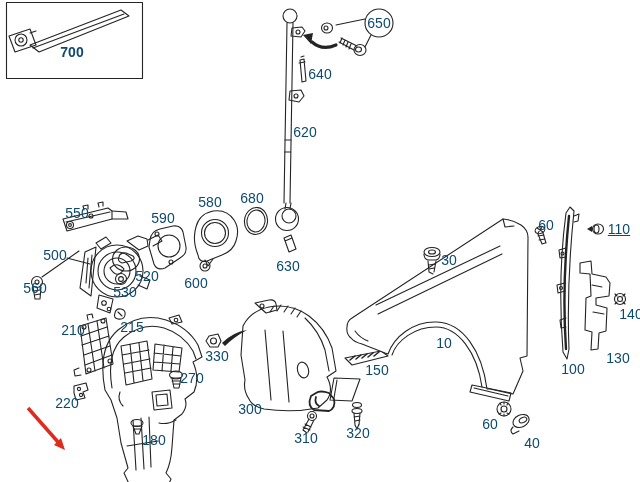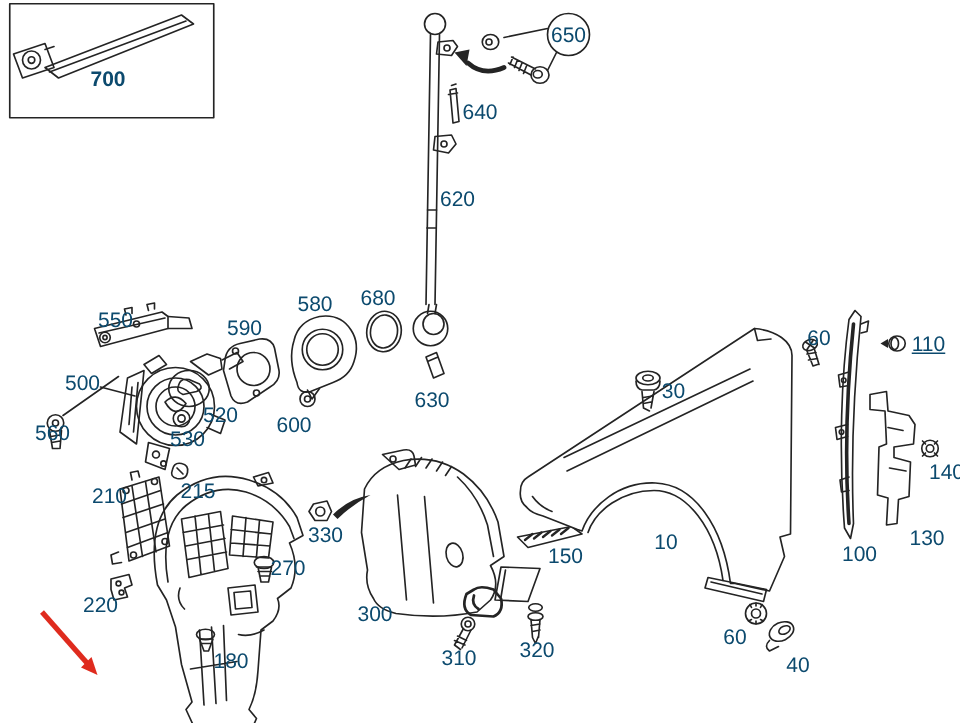--- a/index.html
+++ b/index.html
@@ -309,21 +309,21 @@
       <div class="part-label" style="left: 132px; top: 327px;">215</div>
       <div class="part-label" style="left: 67px; top: 403px;">220</div>
       <div class="part-label" style="left: 192px; top: 378px;">270</div>
       <div class="part-label" style="left: 154px; top: 440px;">180</div>
       <div class="part-label highlighted" style="left: 82px; top: 459px; margin-top: 44px;">200</div>
       <div class="part-label" style="left: 217px; top: 356px;">330</div>
       <div class="part-label" style="left: 250px; top: 409px;">300</div>
       <div class="part-label" style="left: 306px; top: 438px;">310</div>
       <div class="part-label" style="left: 358px; top: 433px;">320</div>
       <div class="part-label" style="left: 377px; top: 370px;">150</div>
-      <div class="part-label" style="left: 444px; top: 343px; margin-top: 18px;">10</div>
+      <div class="part-label" style="left: 444px; top: 343px;">10</div>
       <div class="part-label" style="left: 449px; top: 246px; margin-top: 14px;">30</div>
       <div class="part-label" style="left: 546px; top: 225px;">60</div>
       <div class="part-label" style="left: 573px; top: 369px;">100</div>
       <div class="part-label" style="left: 619px; top: 229px; text-decoration: underline;">110</div>
       <div class="part-label" style="left: 631px; top: 314px;">140</div>
       <div class="part-label" style="left: 618px; top: 358px;">130</div>
       <div class="part-label" style="left: 490px; top: 424px;">60</div>
       <div class="part-label" style="left: 516px; top: 443px; margin-left: 16px;">40</div>
     </div>
 

